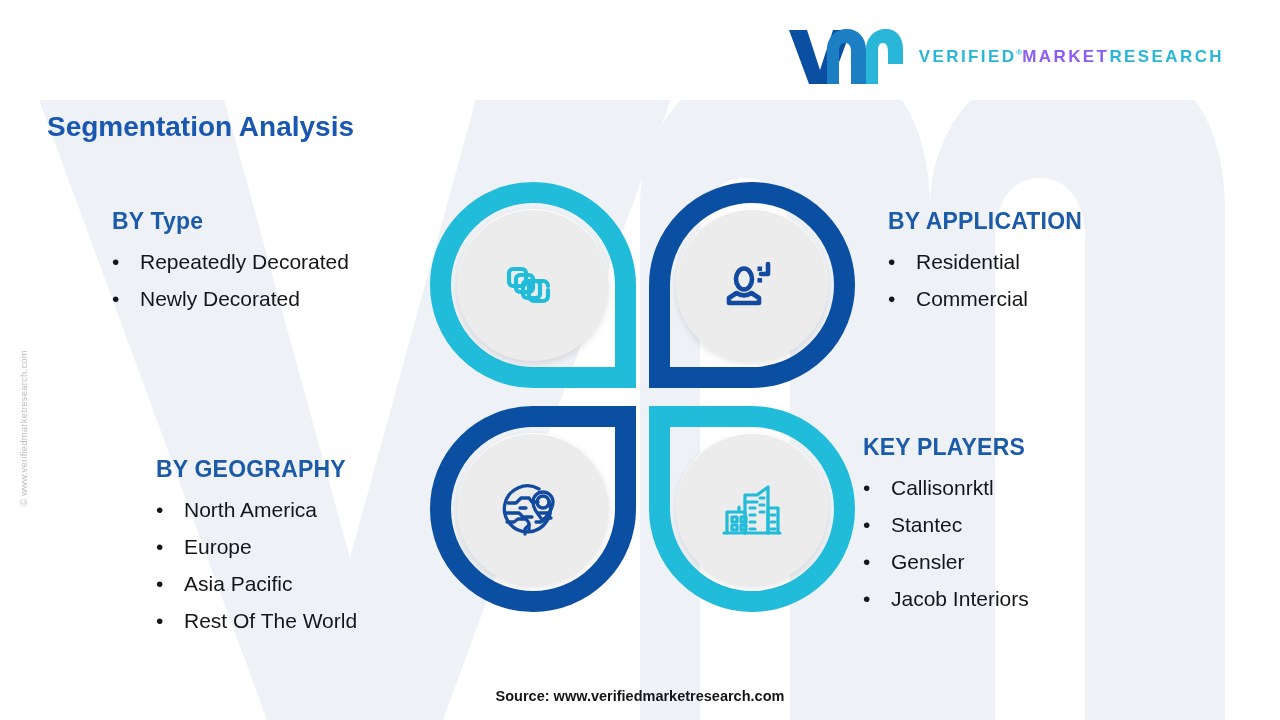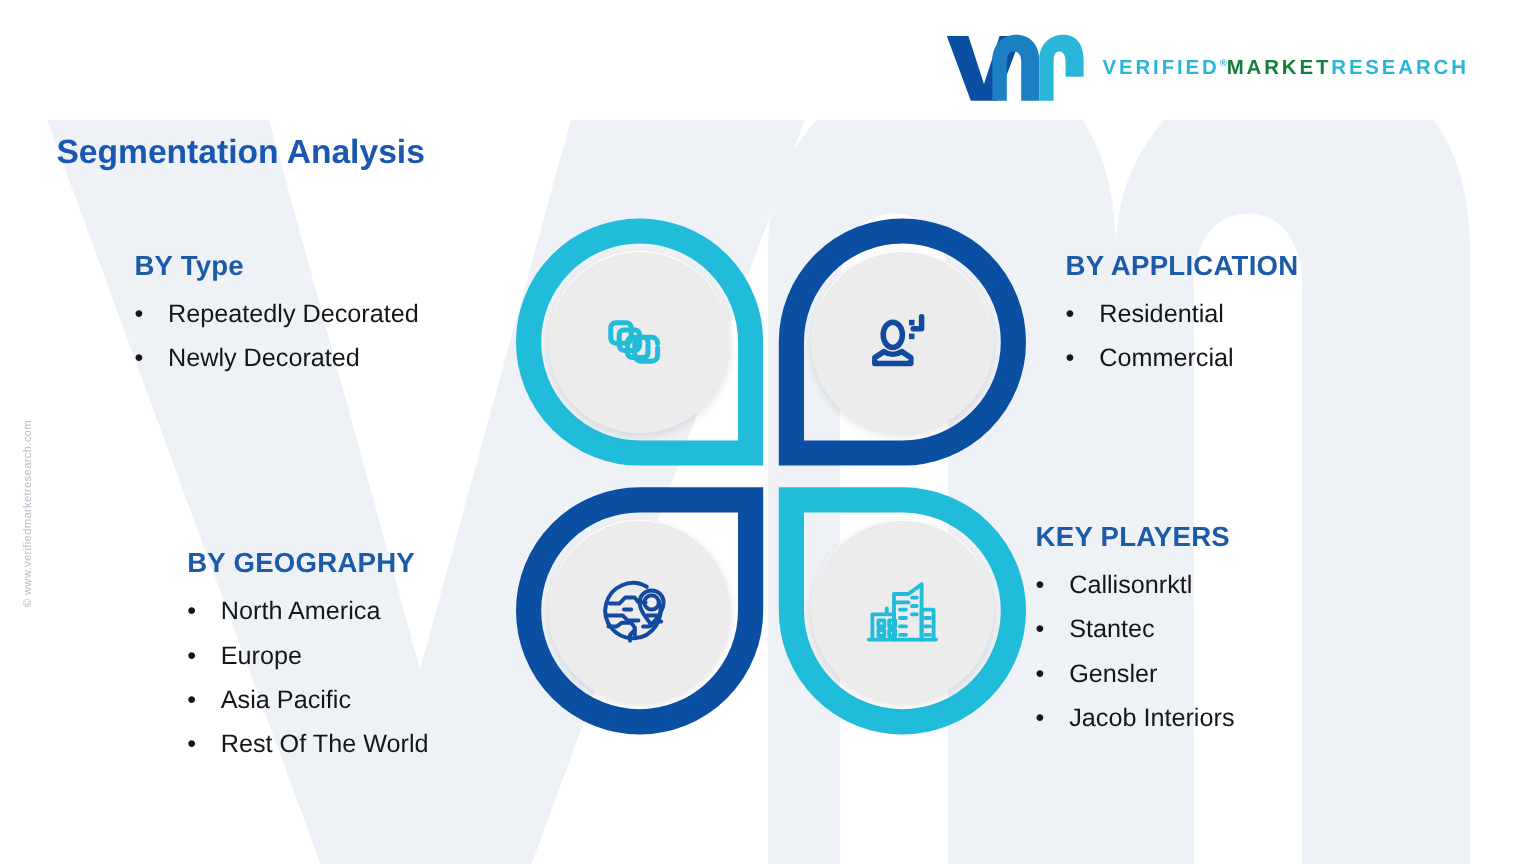--- a/index.html
+++ b/index.html
@@ -80,21 +80,21 @@
     flex-direction: row;
     line-height: 1.08;
   }
   .logo-line {
     font-size: 17px;
     font-weight: bold;
     letter-spacing: 2.4px;
     white-space: nowrap;
   }
   .logo-line.l1 { color: #2AB6D9; position: relative; }
-  .logo-line.l2 { color: #15803d; }
+  .logo-line.l2 { color: #8b5cf6; }
   .logo-line.l3 { color: #2AB6D9; }
   .logo-reg {
     font-size: 8px;
     vertical-align: super;
     letter-spacing: 0;
     color: #2AB6D9;
   }
 
   
   .vcopy {
@@ -388,14 +388,15 @@
             <path d="M46 27 h4 M46 34 h4 M46 41 h4"></path>
             <path d="M57 44 h4 M57 51 h4 M57 58 h4"></path>
             <path d="M25 39 v-3"></path>
           </g>
         </svg>
       </div>
     </div>
 
   </div>
 
+  <div class="source">Source: www.verifiedmarketresearch.com</div>
 
 </div>
 
 </body></html>

